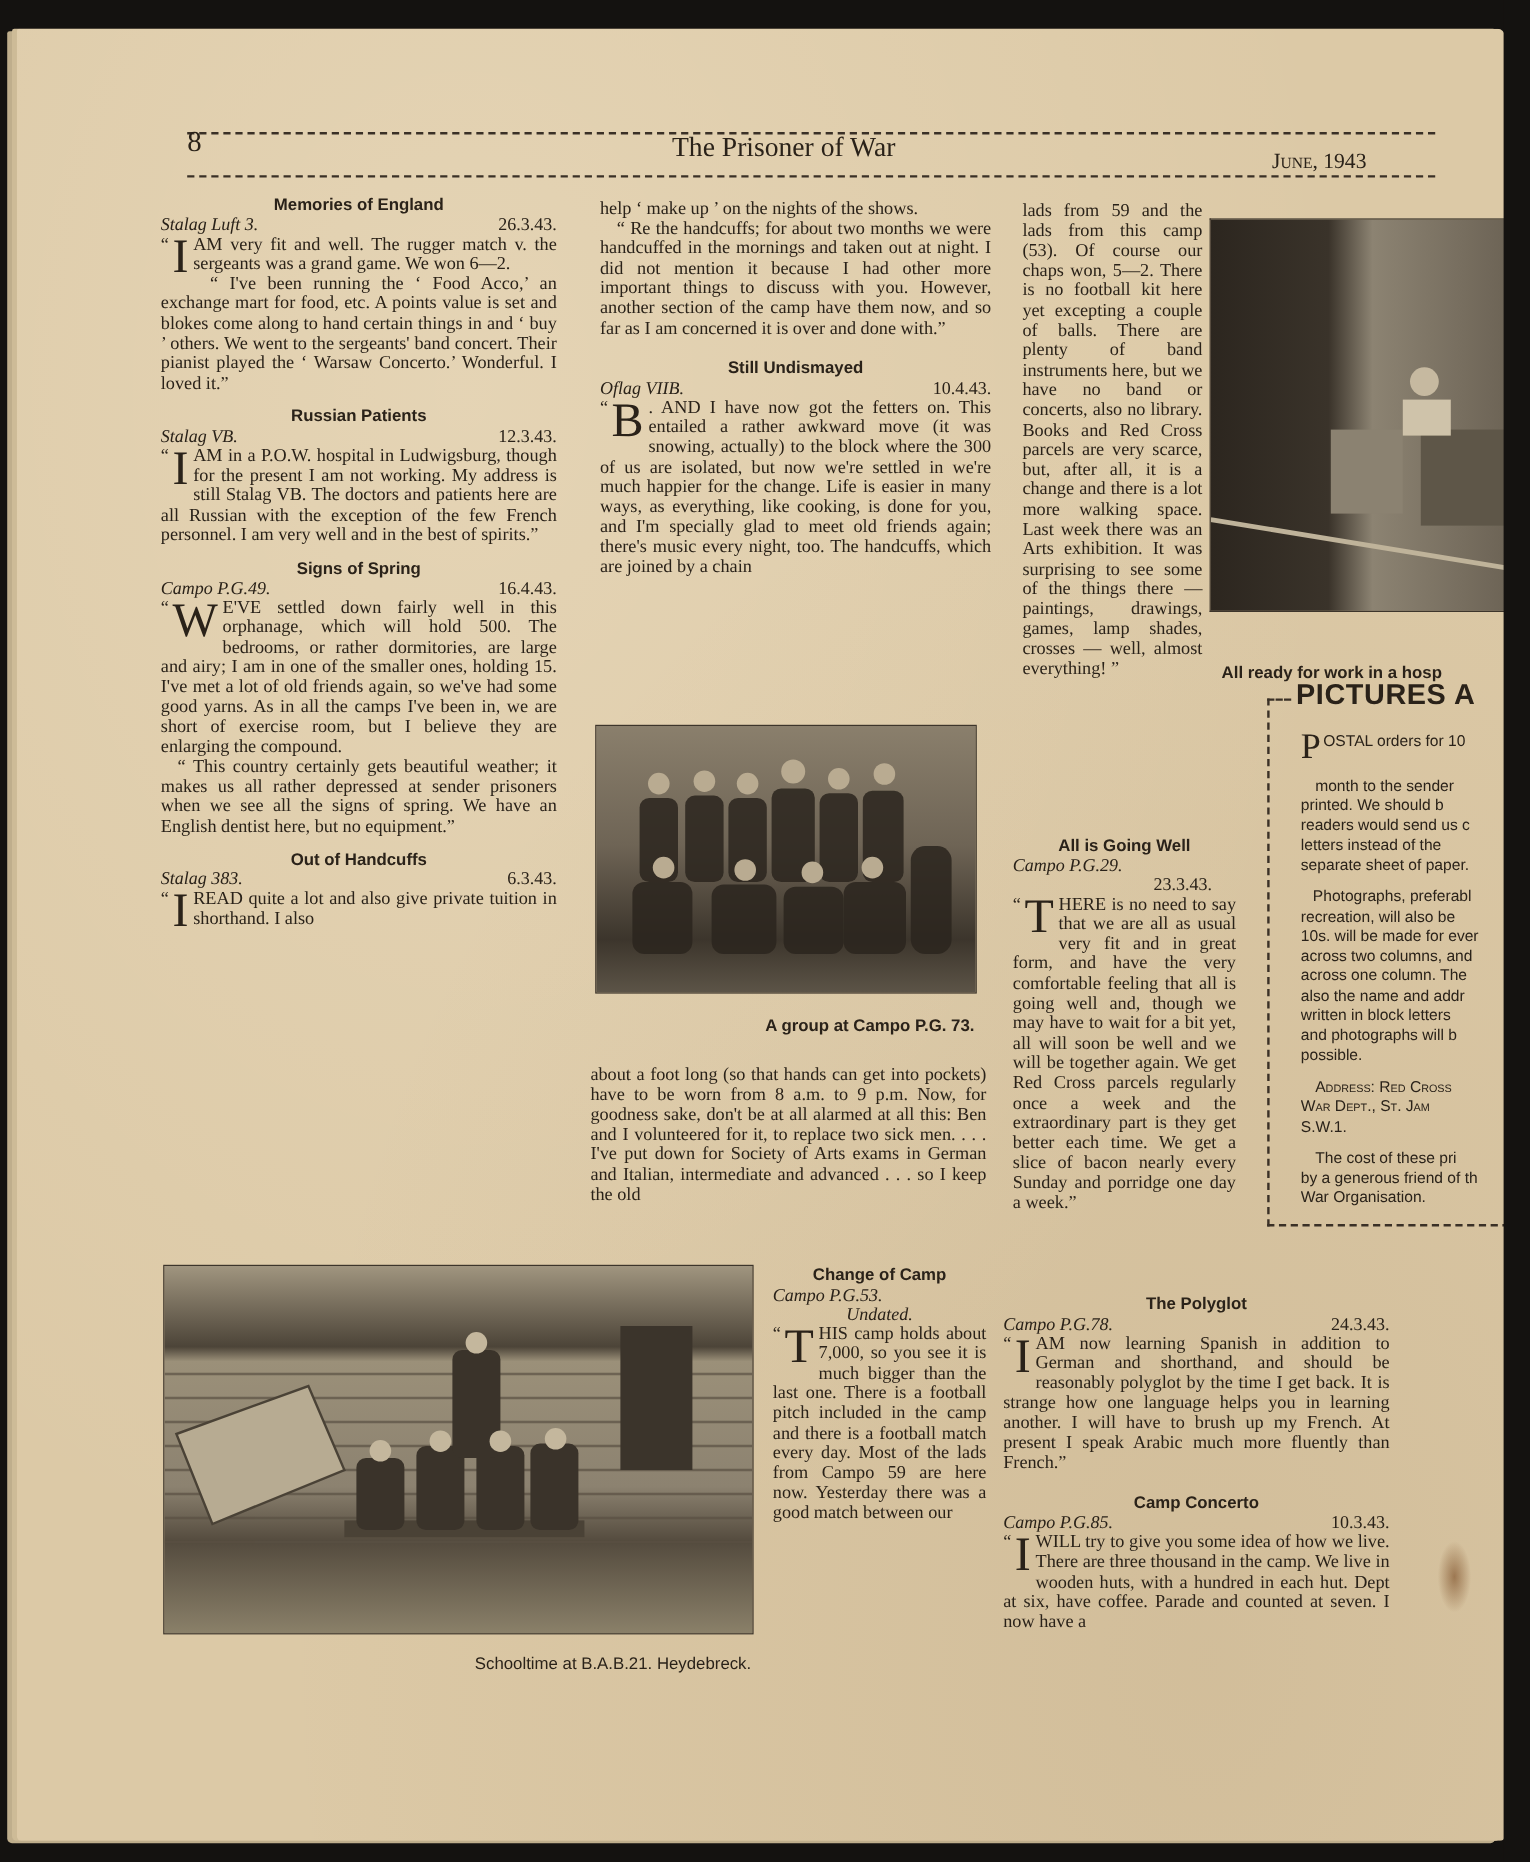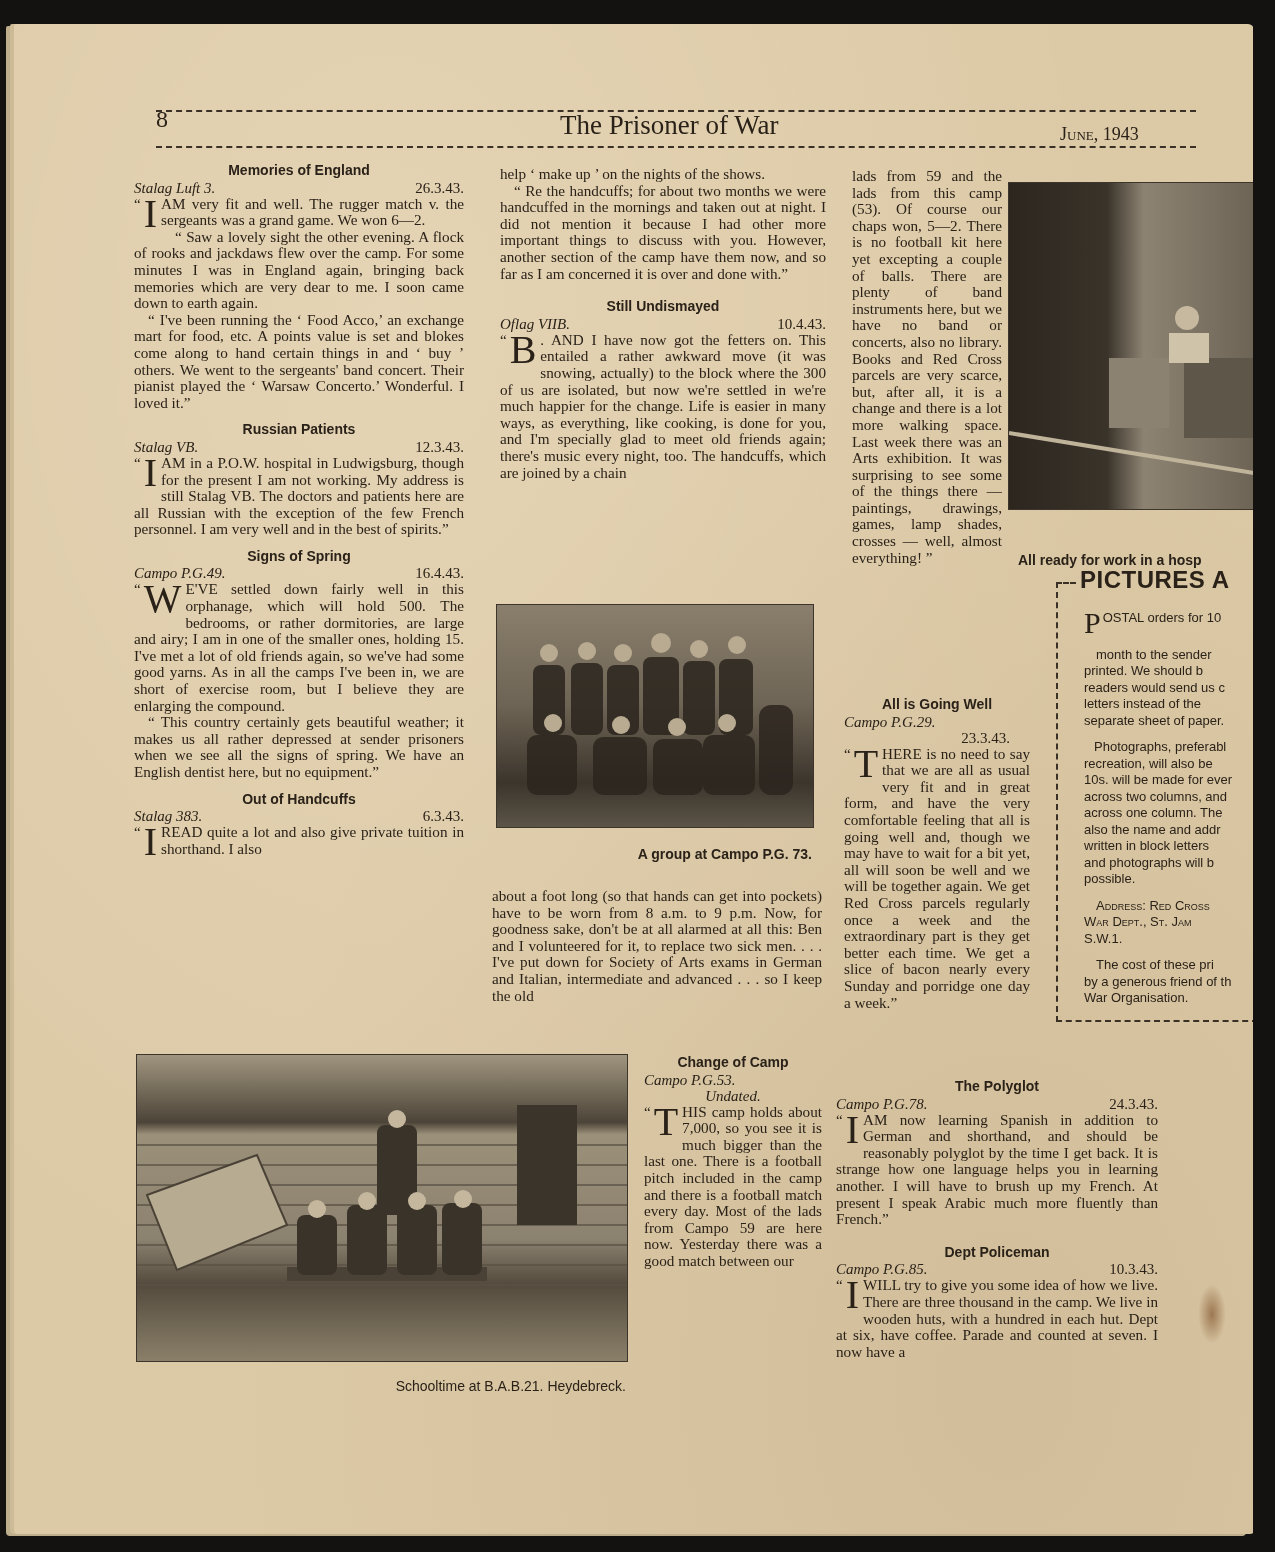--- a/index.html
+++ b/index.html
@@ -26,32 +26,31 @@
     .sc{font-variant:small-caps;}
     .stain{position:absolute;border-radius:50%;}
   </style>
 </head>
 <body>
 
 <div class="page">
 
   <div class="rule" style="left:142px;top:86px;width:1040px;"></div>
   <div class="hdr" style="left:142px;top:82px;font-size:24px;">8</div>
-  <div class="hdr" style="left:546px;top:86px;font-size:27px;">The Prisoner of War</div>
+  <div class="hdr" style="left:546px;top:86px;font-size:23px;">The Prisoner of War</div>
   <div class="hdr sc" style="left:1046px;top:100px;font-size:18px;">June, 1943</div>
   <div class="rule" style="left:142px;top:122px;width:1040px;"></div>
 
   <div class="col" style="left:120px;top:138px;width:330px;">
     <div class="head">Memories of England</div>
     <div class="meta">
         <span class="place">Stalag Luft 3.</span>
         <span>26.3.43.</span>
       </div>
     <p class="first"><span class="q">“</span><span class="drop">I</span><span>AM very fit and well. The rugger match v. the sergeants was a grand game. We won 6—2.</span></p>
-    <p>“ Saw a lovely sight the other evening. A flock of rooks and jackdaws flew over the camp. For some minutes I was in England again, bringing back memories which are very dear to me. I soon came down to earth again.</p>
     <p>“ I've been running the ‘ Food Acco,’ an exchange mart for food, etc. A points value is set and blokes come along to hand certain things in and ‘ buy ’ others. We went to the sergeants' band concert. Their pianist played the ‘ Warsaw Concerto.’ Wonderful. I loved it.”</p>
 
     <div class="head" style="margin-top:10px;">Russian Patients</div>
     <div class="meta">
         <span class="place">Stalag VB.</span>
         <span>12.3.43.</span>
       </div>
     <p class="first"><span class="q">“</span><span class="drop">I</span><span>AM in a P.O.W. hospital in Ludwigsburg, though for the present I am not working. My address is still Stalag VB. The doctors and patients here are all Russian with the exception of the few French personnel. I am very well and in the best of spirits.”</span></p>
 
     <div class="head" style="margin-top:10px;">Signs of Spring</div>
@@ -221,21 +220,21 @@
   </div>
 
   <div class="col" style="left:822px;top:1054px;width:322px;">
     <div class="head">The Polyglot</div>
     <div class="meta">
         <span class="place">Campo P.G.78.</span>
         <span>24.3.43.</span>
       </div>
     <p class="first"><span class="q">“</span><span class="drop">I</span><span>AM now learning Spanish in addition to German and shorthand, and should be reasonably polyglot by the time I get back. It is strange how one language helps you in learning another. I will have to brush up my French. At present I speak Arabic much more fluently than French.”</span></p>
 
-    <div class="head" style="margin-top:16px;">Dept Policeman</div>
+    <div class="head" style="margin-top:16px;">Camp Concerto</div>
     <div class="meta">
         <span class="place">Campo P.G.85.</span>
         <span>10.3.43.</span>
       </div>
     <p class="first"><span class="q">“</span><span class="drop">I</span><span>WILL try to give you some idea of how we live. There are three thousand in the camp. We live in wooden huts, with a hundred in each hut. Dept at six, have coffee. Parade and counted at seven. I now have a</span></p>
   </div>
 
   <div class="stain" style="left:1184px;top:1260px;width:28px;height:60px;background:radial-gradient(ellipse,rgba(110,60,20,.55),rgba(110,60,20,0) 70%);"></div>
 </div>
 

